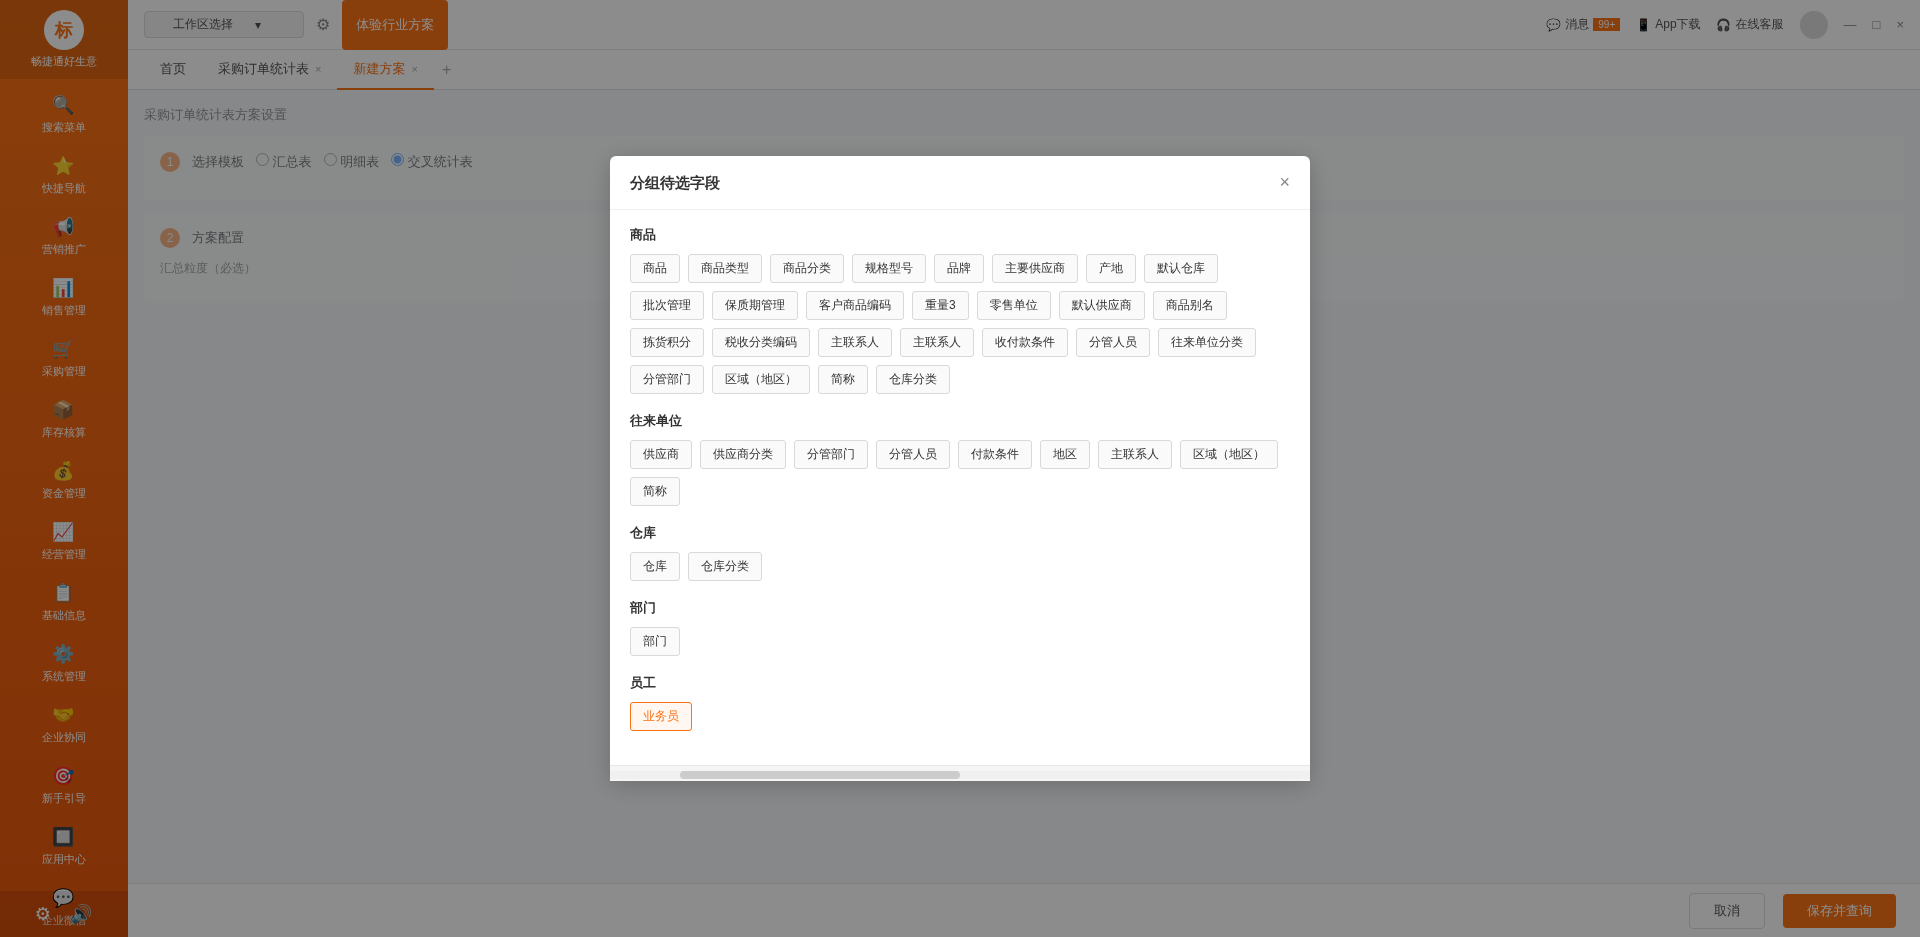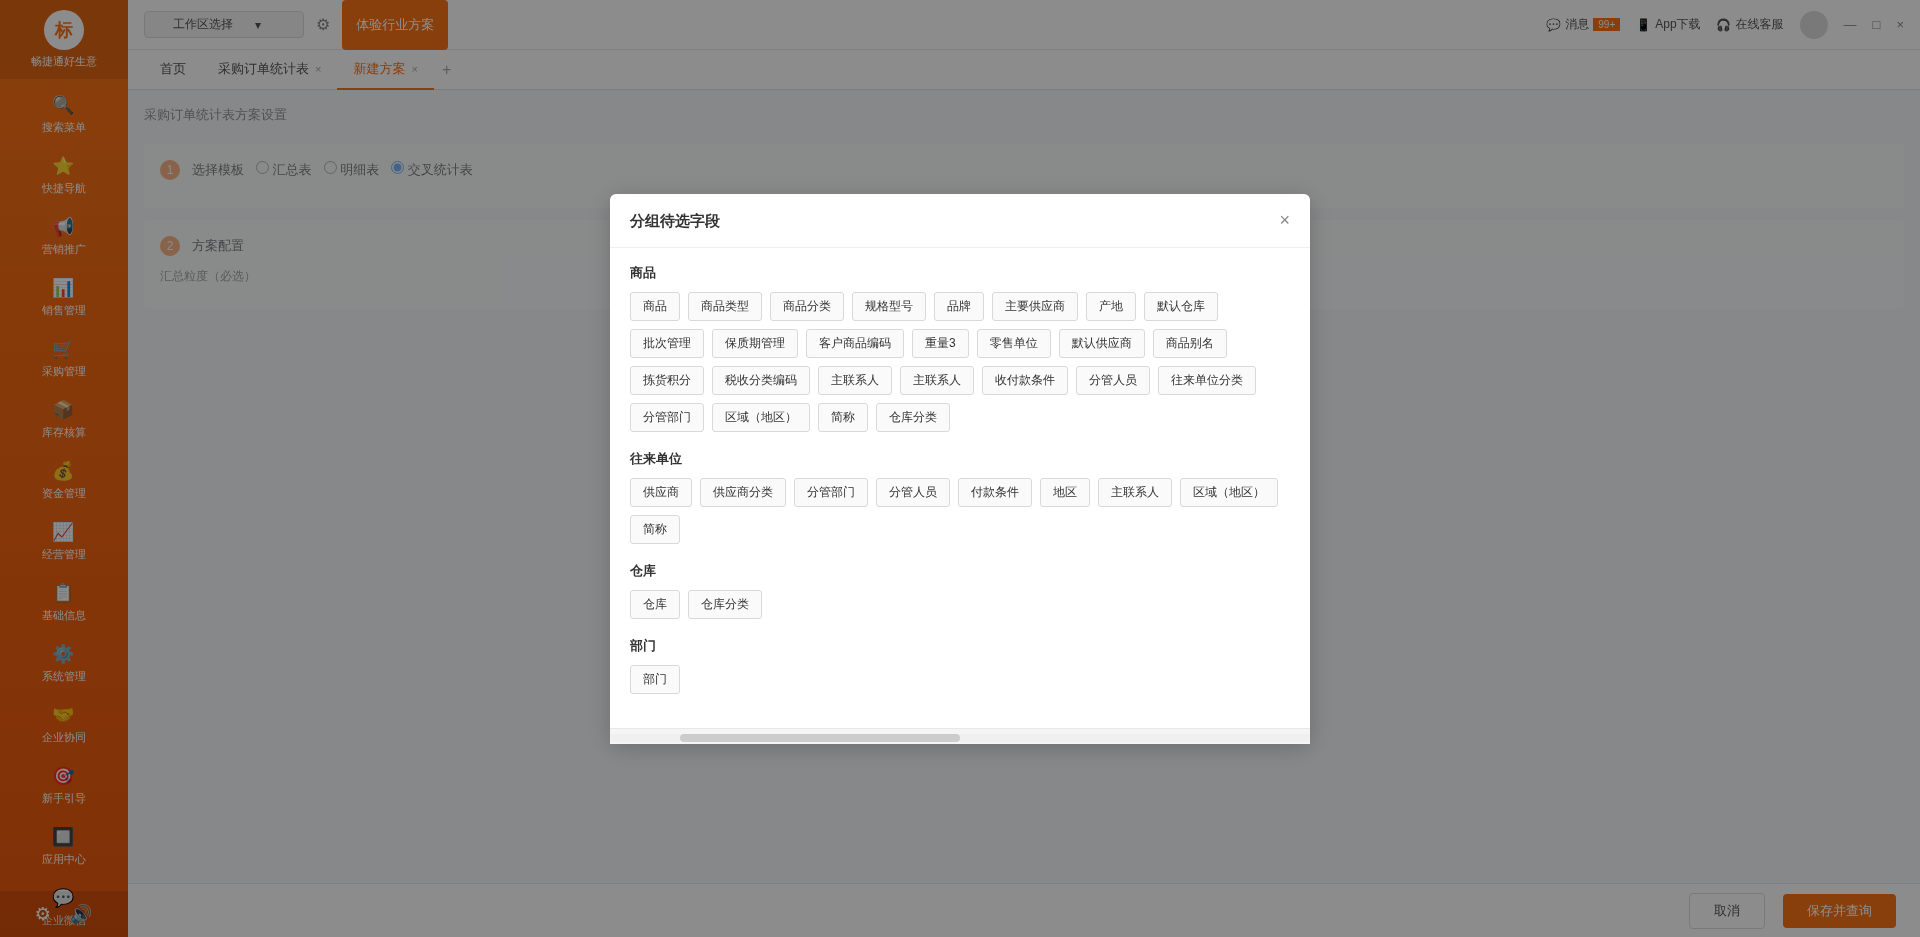--- a/index.html
+++ b/index.html
@@ -77,21 +77,21 @@
     .nav-tab-add { color: #aaa; padding: 0 8px; cursor: pointer; font-size: 16px; }
 
     
     .main {
       position: fixed; left: 128px; top: 90px; right: 0; bottom: 0;
       background: #f5f7fa; overflow: auto; padding: 16px;
     }
 
     
     .page-content { opacity: 0.5; }
-    .page-title { font-size: 13px; color: #333; margin-bottom: 20px; }
+    .page-title { font-size: 13px; color: #333; margin-bottom: 12px; }
     .section-card {
       background: #fff; border-radius: 4px; padding: 16px; margin-bottom: 12px;
     }
 
     
     .footer-bar {
       position: fixed; left: 128px; bottom: 0; right: 0; height: 54px;
       background: #fff; border-top: 1px solid #e8e8e8;
       display: flex; align-items: center; justify-content: flex-end;
       padding: 0 24px; gap: 18px; z-index: 9;
@@ -362,20 +362,26 @@
         </div>
       </div>
 
       <div class="field-section">
         <div class="field-section-title">部门</div>
         <div class="field-grid">
           <span class="field-tag">部门</span>
         </div>
       </div>
 
+      <div class="field-section">
+        <div class="field-section-title">员工</div>
+        <div class="field-grid">
+          <span class="field-tag selected">业务员</span>
+        </div>
+      </div>
 
 
     </div>
 
     <div class="modal-scroll-bottom">
       <div class="modal-scroll-track">
         <div class="modal-scroll-thumb"></div>
       </div>
     </div>
   </div>

